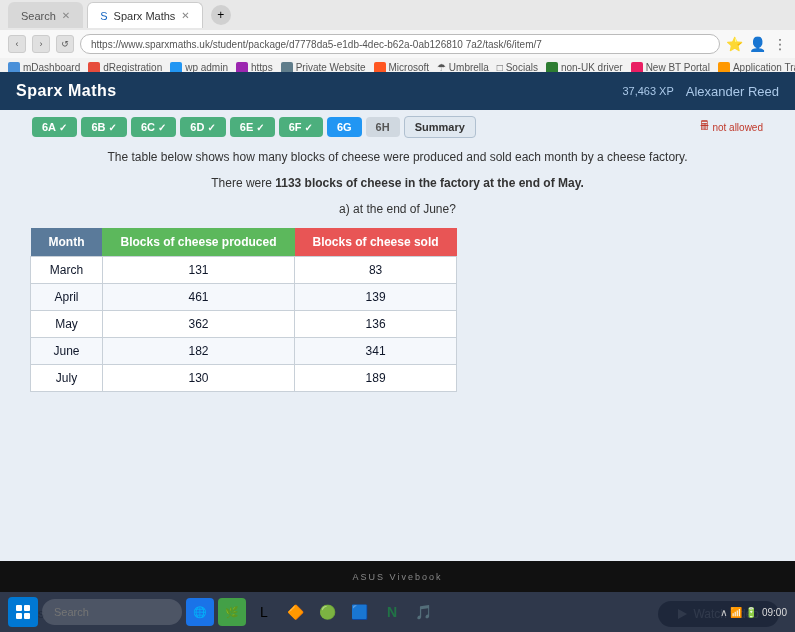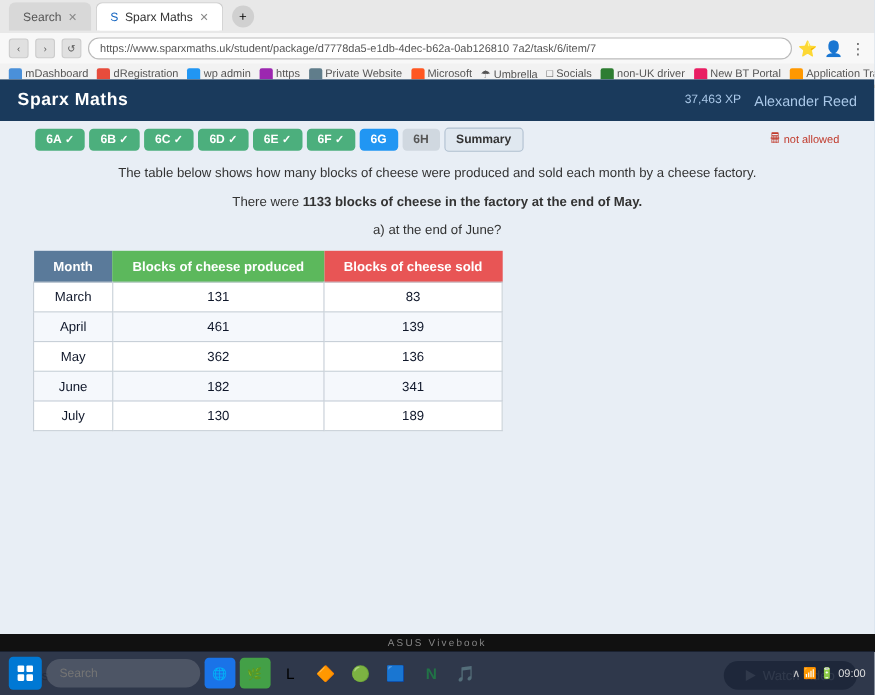--- a/index.html
+++ b/index.html
@@ -335,21 +335,21 @@
     .taskbar-time {
       font-size: 10px;
       color: #ddd;
       text-align: center;
     }
     .asus-bar {
       position: fixed;
       bottom: 40px;
       left: 0;
       right: 0;
-      height: 16px;
+      height: 31px;
       background: #111;
       display: flex;
       align-items: center;
       justify-content: center;
     }
     .asus-text {
       font-size: 9px;
       color: #888;
       letter-spacing: 2px;
     }

